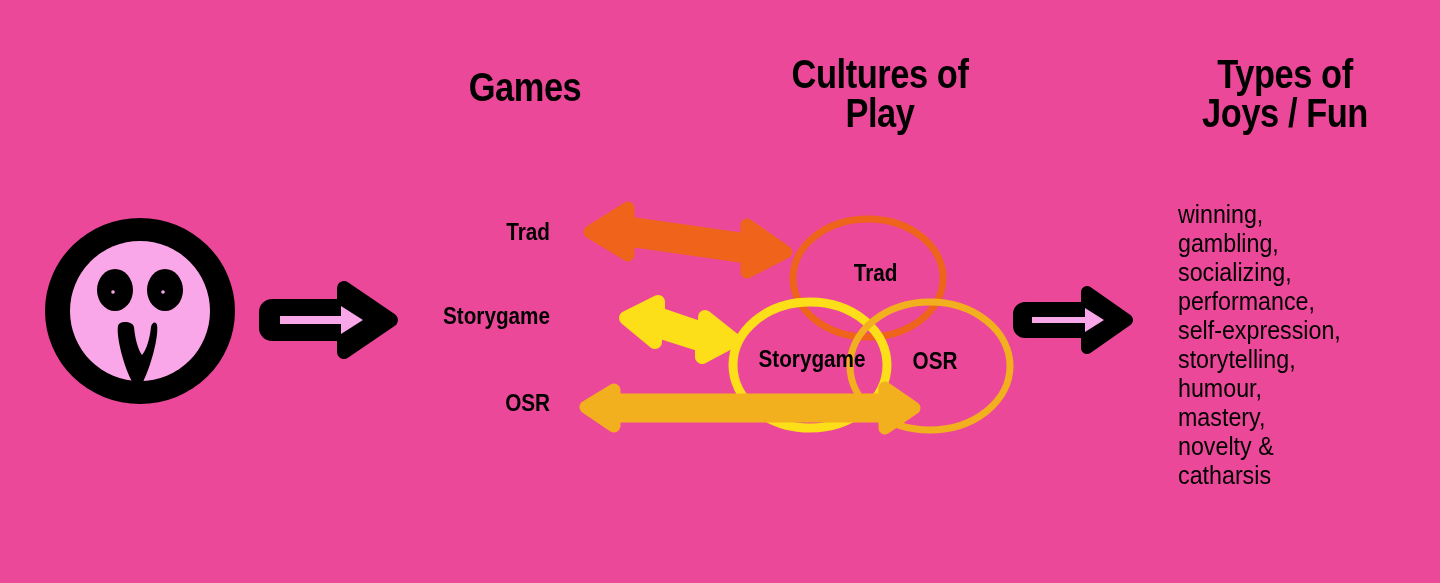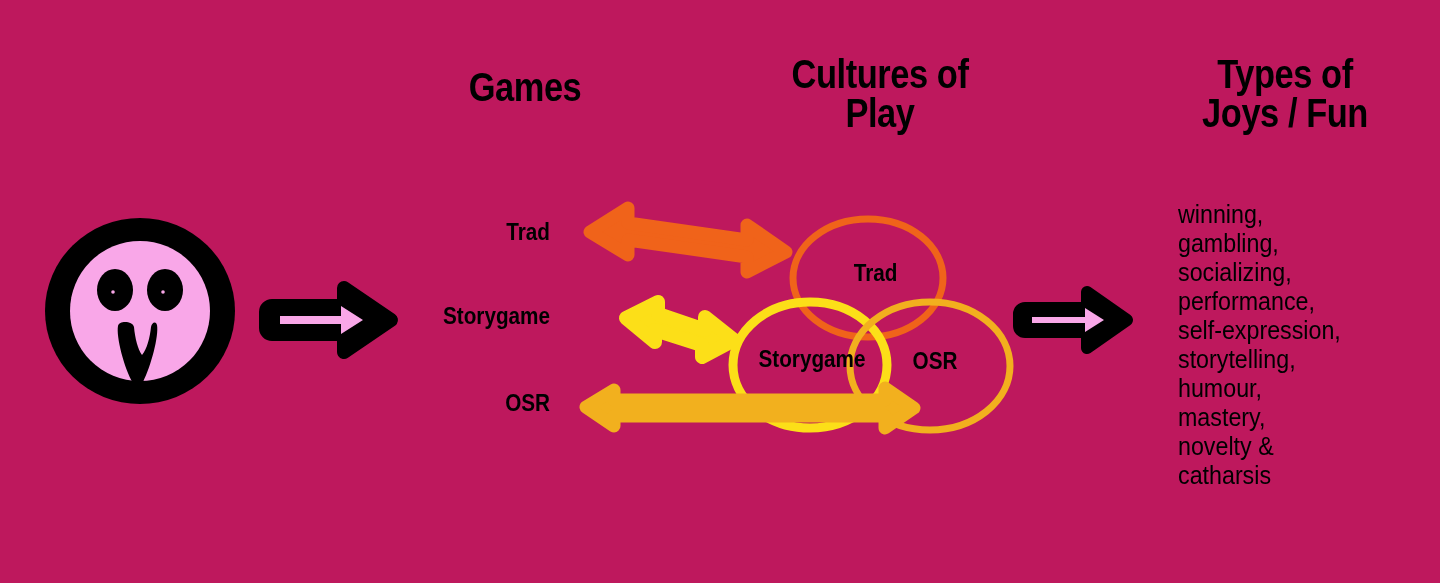--- a/index.html
+++ b/index.html
@@ -11,21 +11,21 @@
     width: 1440px;
     height: 583px;
     overflow: hidden;
     font-family: "Liberation Sans", sans-serif;
     color: #000000;
   }
   #stage {
     position: relative;
     width: 1440px;
     height: 583px;
-    background: #be185d;
+    background: #ec4899;
   }
   svg.layer {
     position: absolute;
     left: 0;
     top: 0;
     width: 1440px;
     height: 583px;
   }
   .col-heading {
     position: absolute;

